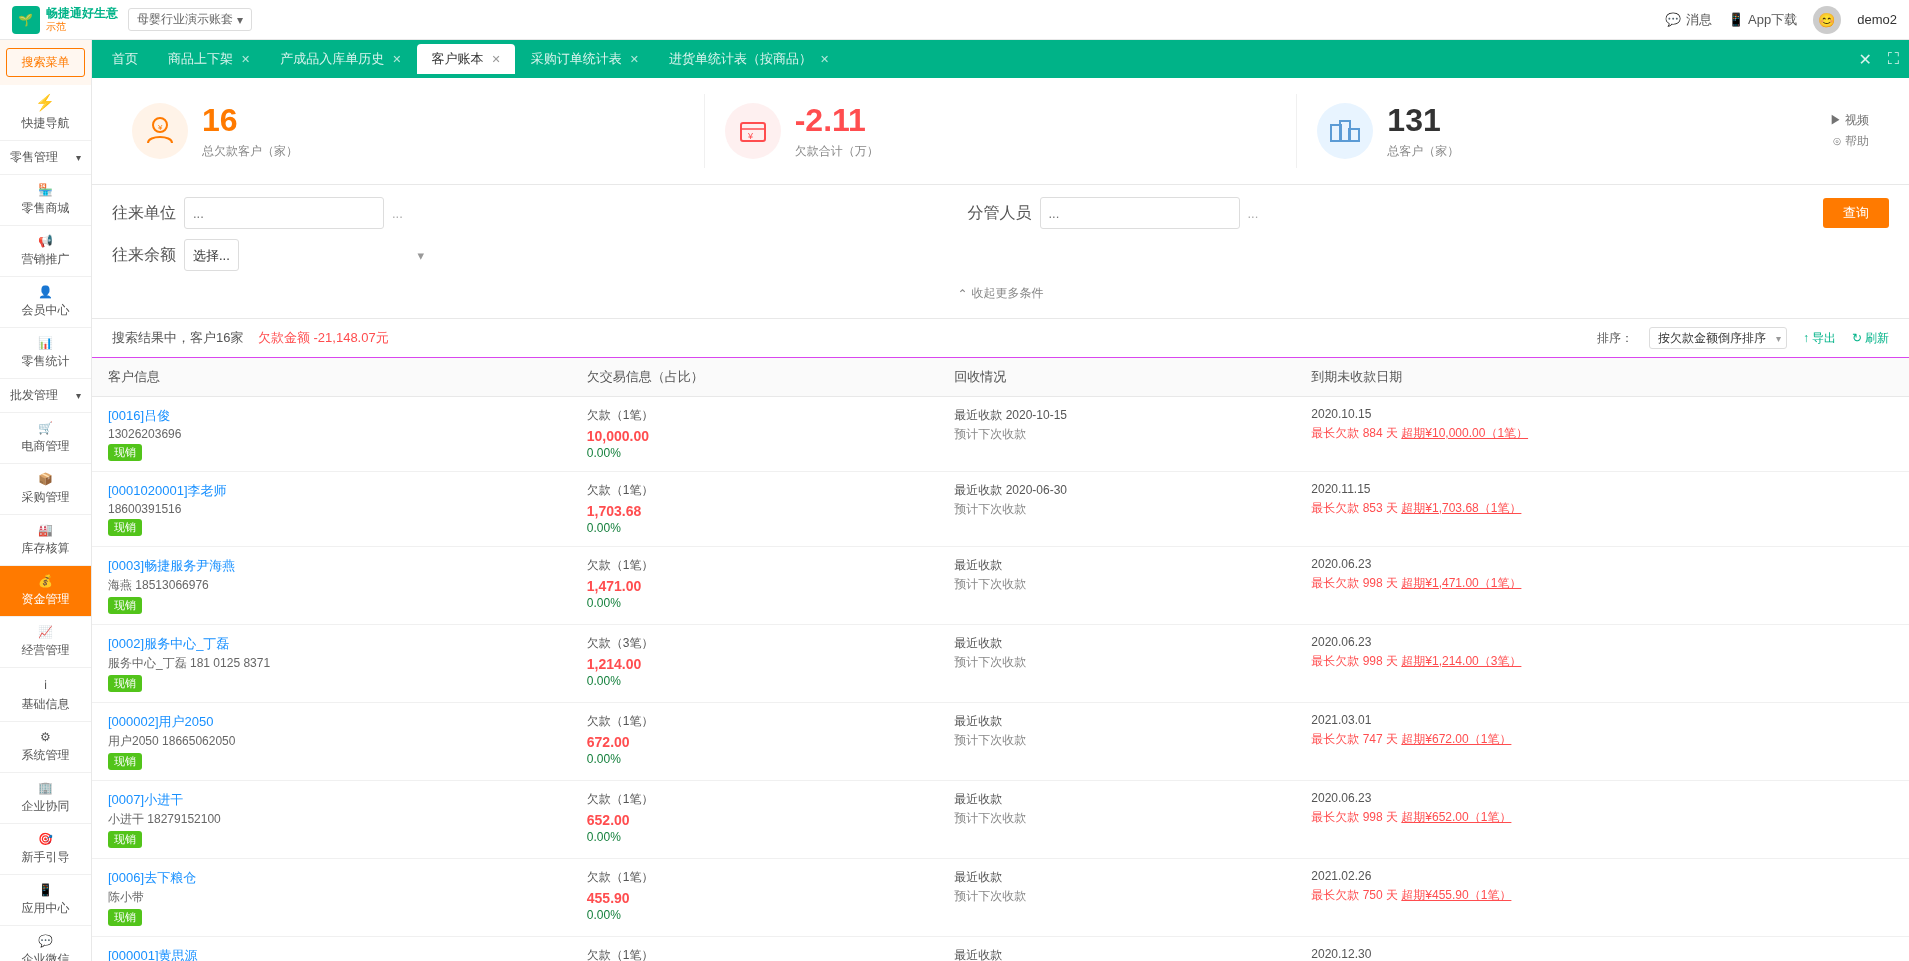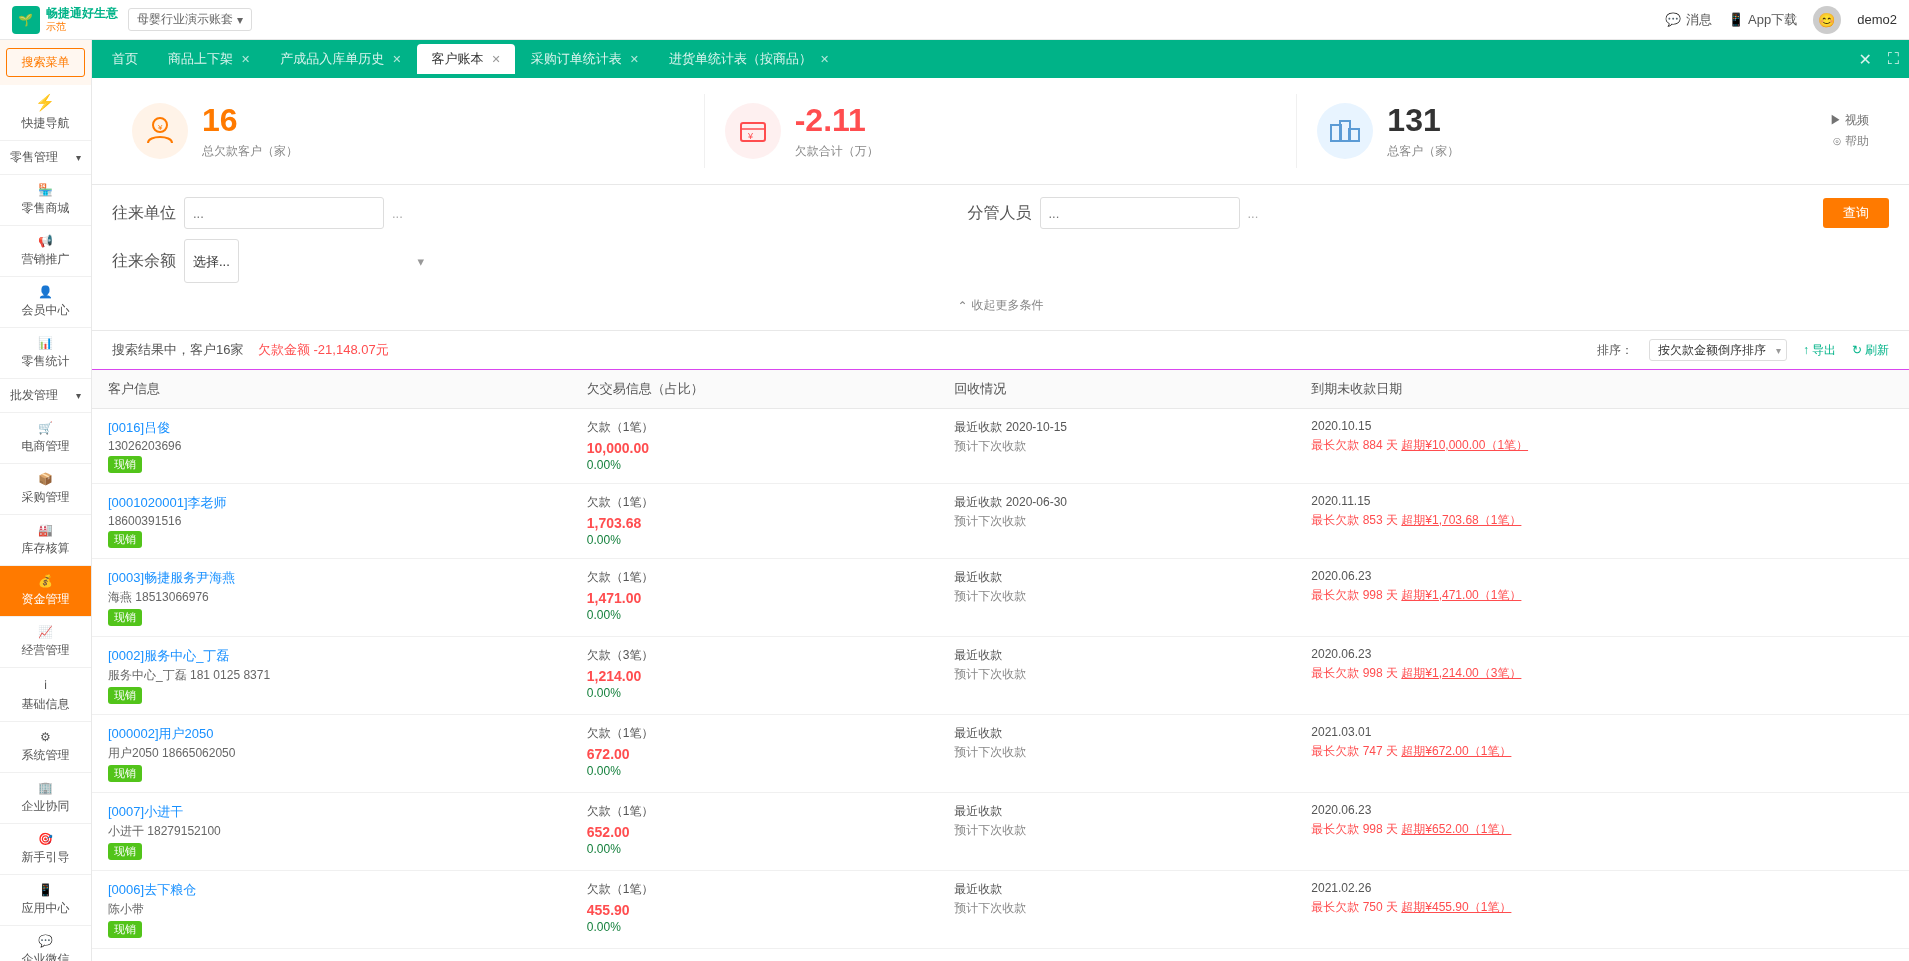--- a/index.html
+++ b/index.html
@@ -65,21 +65,21 @@
     .stat-label { font-size: 12px; color: #888; }
     .stat-card-actions { margin-left: auto; display: flex; flex-direction: column; align-items: flex-end; gap: 4px; font-size: 12px; color: #888; }
 
     
     .filter-area { background: #fff; padding: 12px 20px; border-bottom: 1px solid #e8e8e8; }
     .filter-row { display: flex; align-items: center; gap: 16px; margin-bottom: 10px; }
     .filter-row:last-child { margin-bottom: 0; }
     .filter-field { display: flex; align-items: center; gap: 8px; flex: 1; }
     .filter-label { font-size: 16px; color: #555; white-space: nowrap; min-width: 60px; }
     .filter-input { flex: 1; height: 32px; border: 1px solid #ddd; border-radius: 3px; padding: 0 8px; font-size: 13px; color: #333; outline: none; }
-    .filter-select { flex: 1; height: 44px; border: 1px solid #ddd; border-radius: 3px; padding: 0 8px; font-size: 13px; color: #333; outline: none; background: white; appearance: none; cursor: pointer; position: relative; }
+    .filter-select { flex: 1; height: 32px; border: 1px solid #ddd; border-radius: 3px; padding: 0 8px; font-size: 13px; color: #333; outline: none; background: white; appearance: none; cursor: pointer; position: relative; }
     .filter-select-wrap { flex: 1; position: relative; }
     .filter-select-wrap::after { content: '▾'; position: absolute; right: 8px; top: 50%; transform: translateY(-50%); color: #999; pointer-events: none; }
     .filter-btn { background: #ff7a00; color: #fff; border: none; border-radius: 3px; padding: 6px 20px; font-size: 13px; cursor: pointer; white-space: nowrap; }
     .filter-more { display: flex; align-items: center; justify-content: center; gap: 4px; color: #888; font-size: 12px; cursor: pointer; padding: 4px 0; }
 
     
     .table-info-bar { display: flex; align-items: center; justify-content: space-between; padding: 8px 20px; background: #fff; border-bottom: 1px solid #d946ef; }
     .table-info-left { font-size: 13px; color: #555; }
     .table-info-right { display: flex; align-items: center; gap: 16px; font-size: 12px; color: #555; }
     .sort-select { border: 1px solid #ddd; border-radius: 3px; padding: 3px 20px 3px 8px; font-size: 12px; color: #333; appearance: none; cursor: pointer; background: white; position: relative; }

